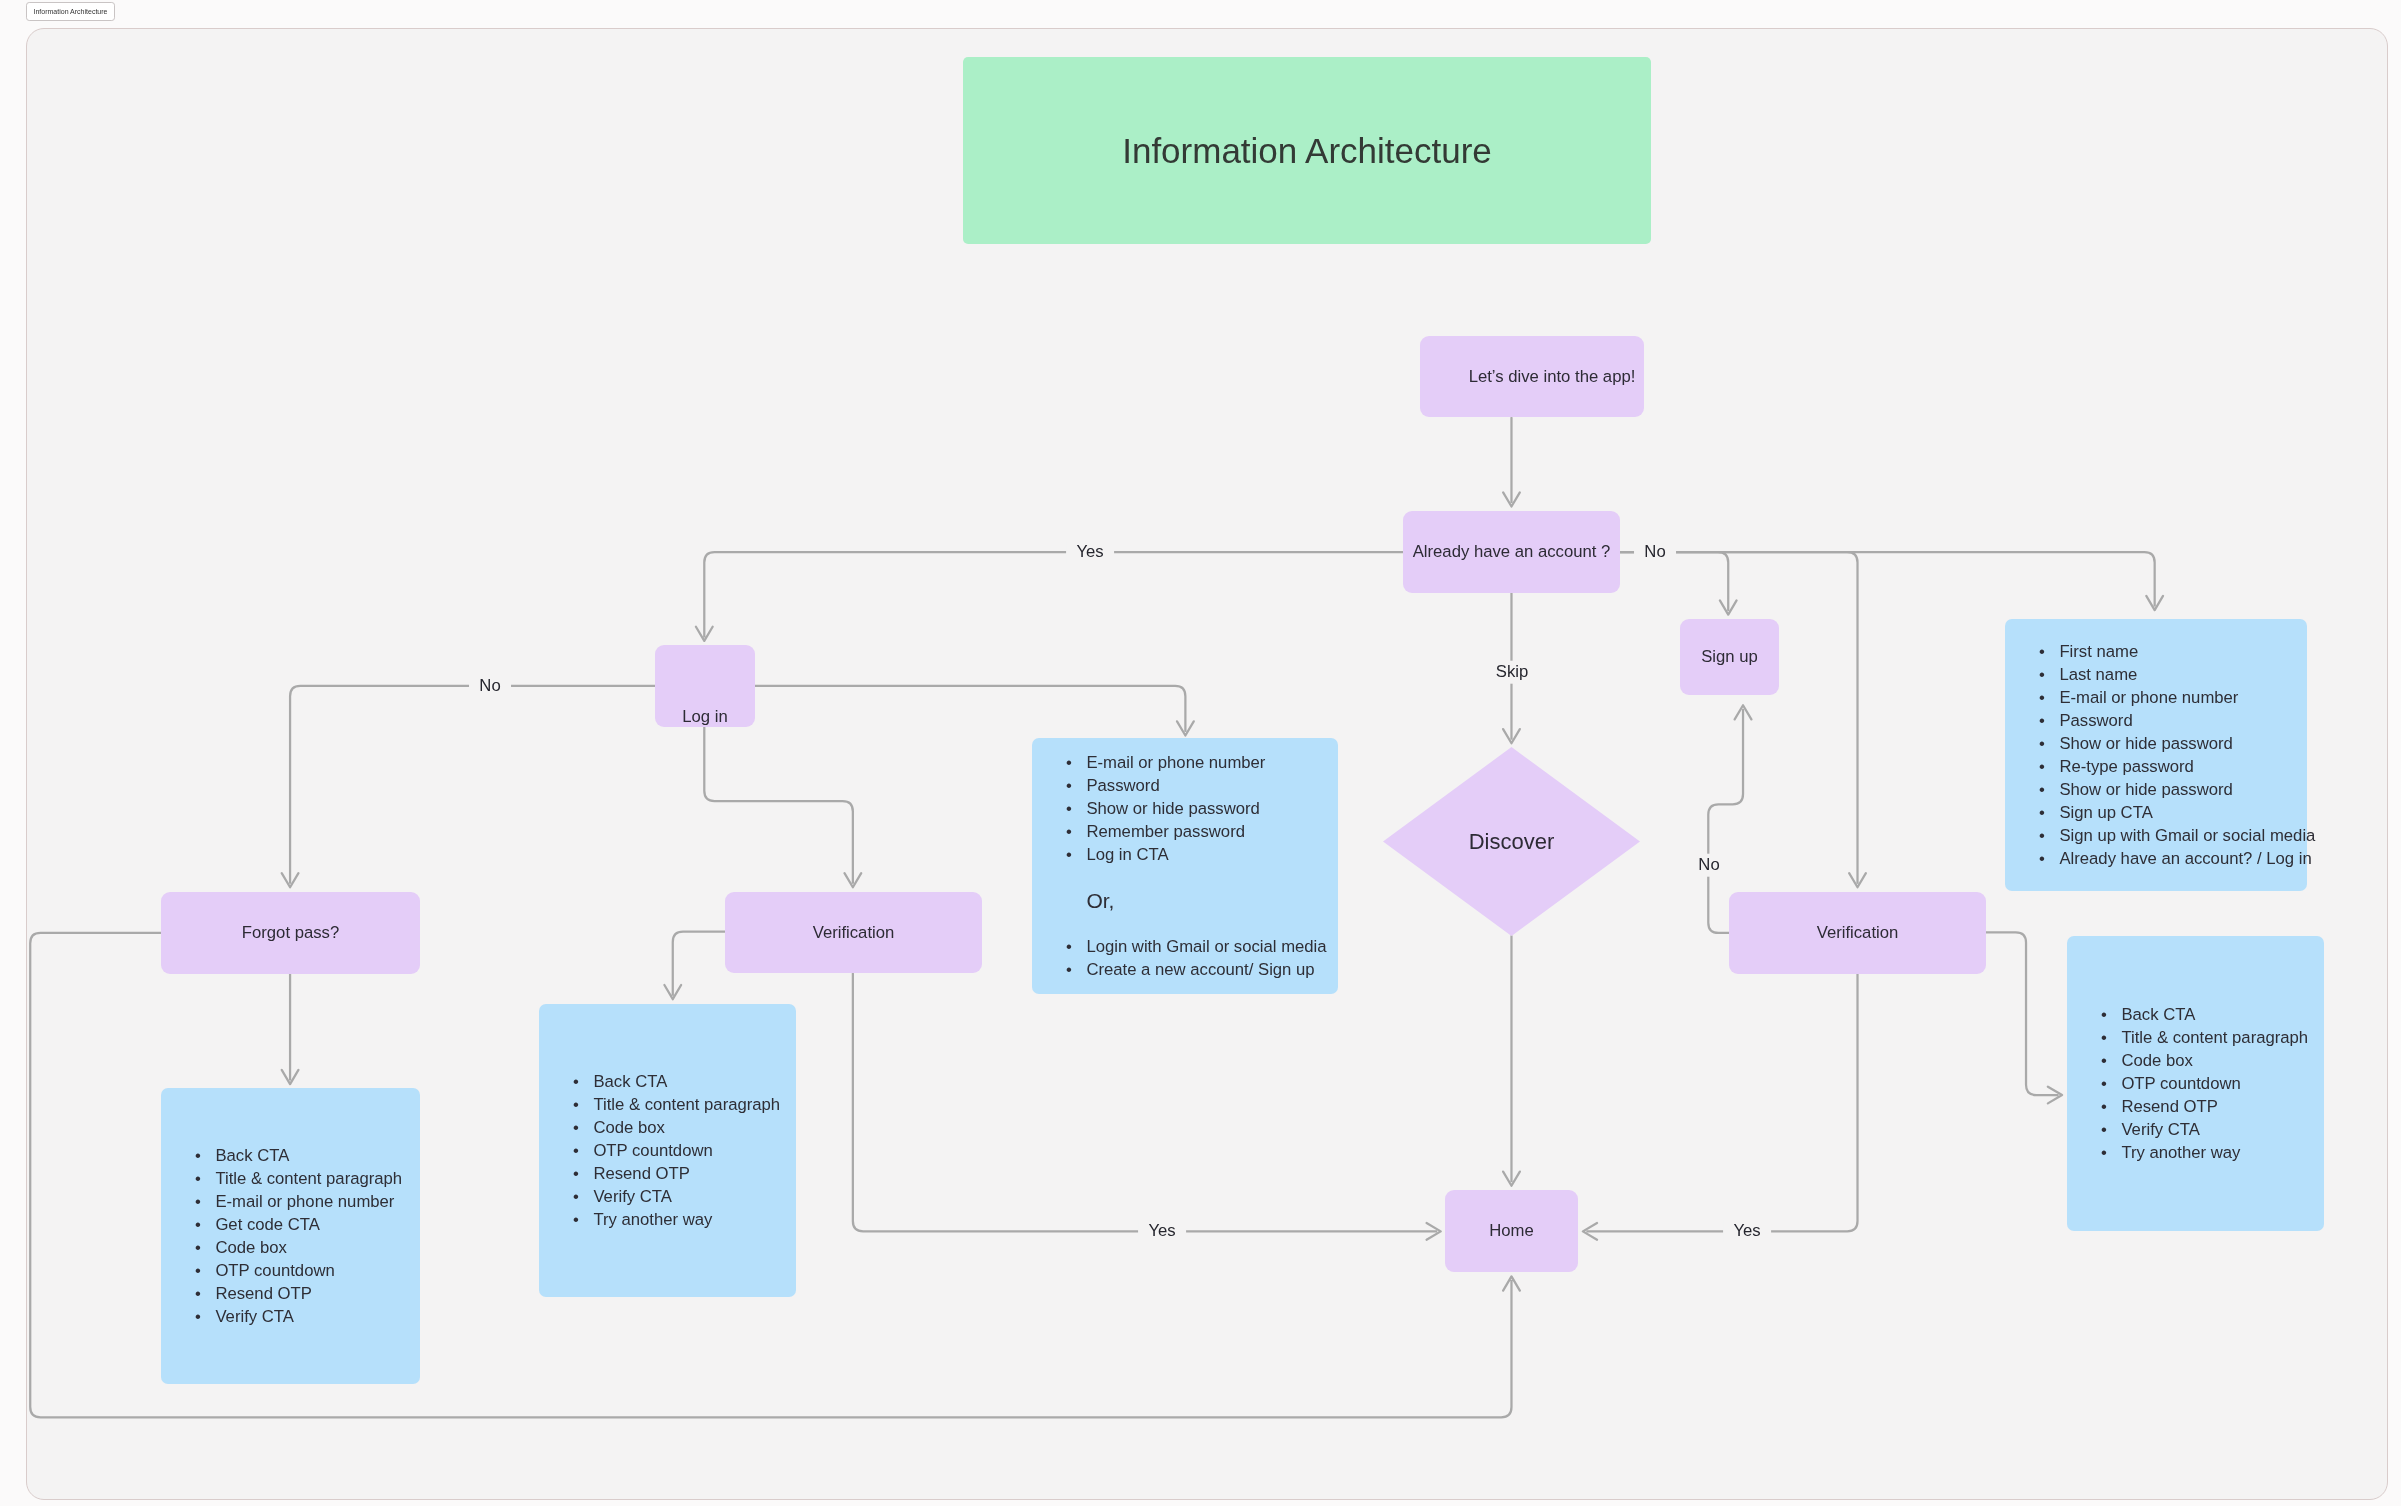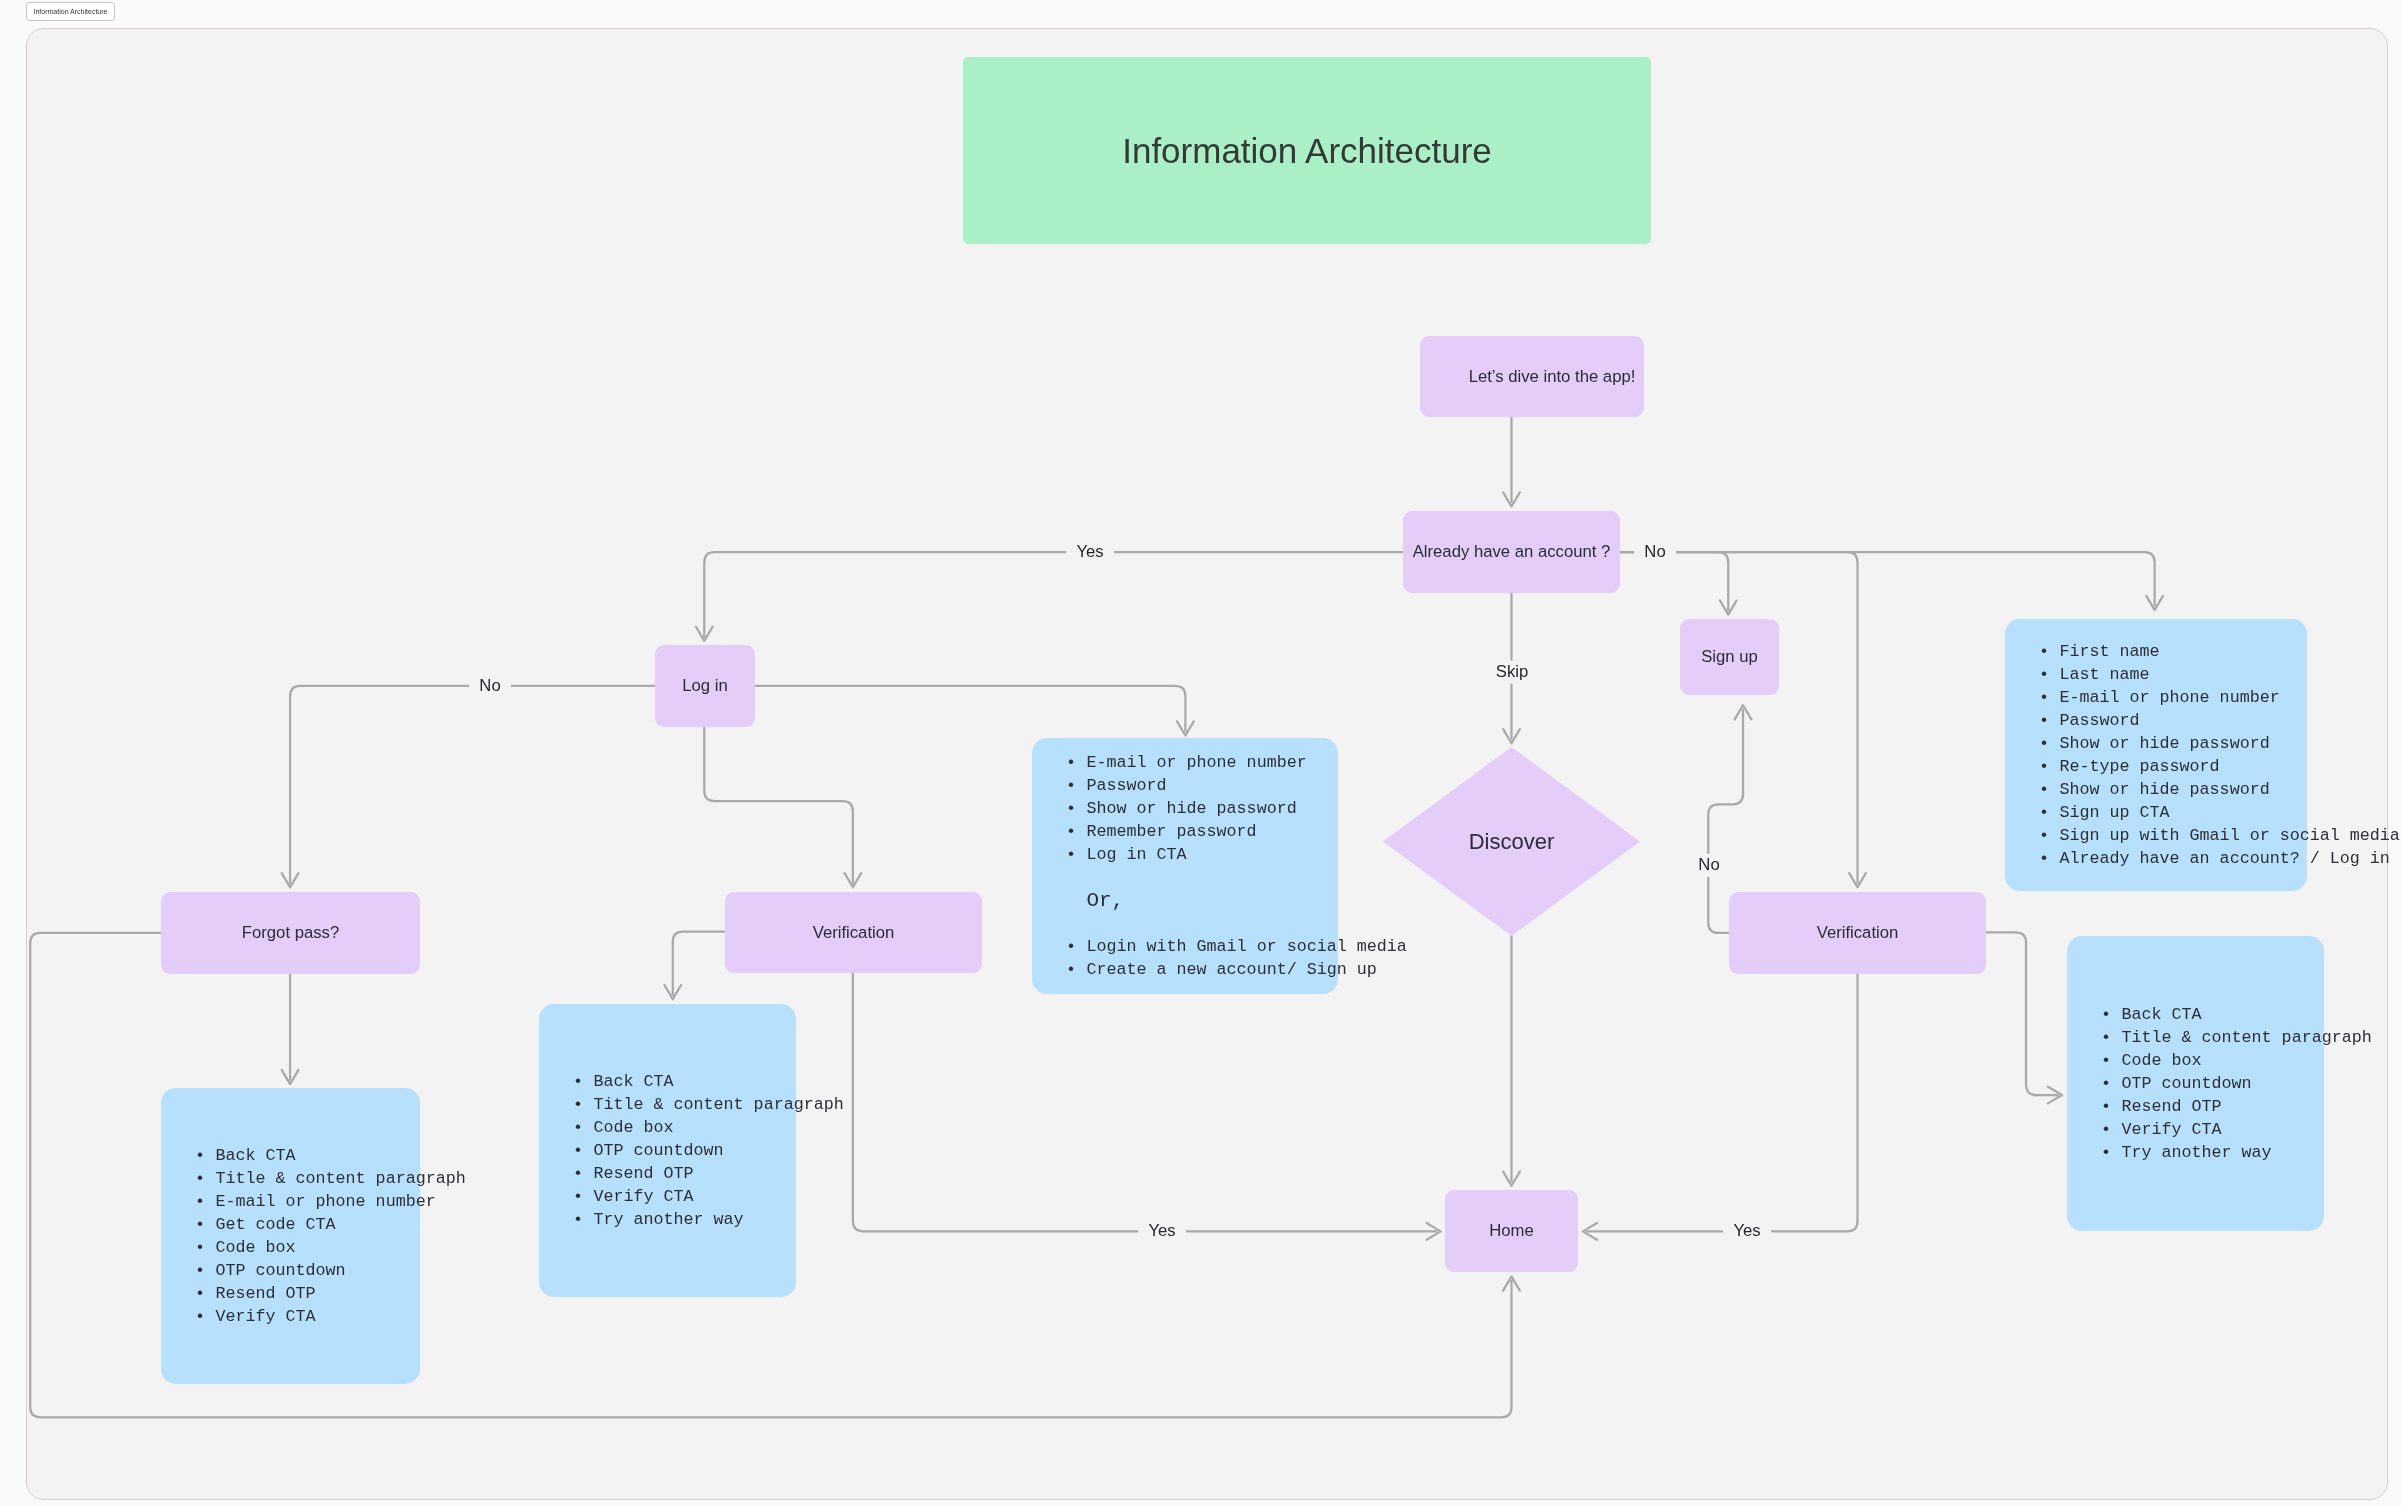--- a/index.html
+++ b/index.html
@@ -5,21 +5,21 @@
   html,body{margin:0;padding:0;background:#FBFAFA;}
   .stage{position:relative;width:2401px;height:1507px;font-family:"Liberation Sans",sans-serif;overflow:hidden;}
   .tab{position:absolute;left:26px;top:1.9px;width:89px;height:19.3px;background:#FFFFFF;border:0.6px solid #C9C4C4;border-radius:3.2px;display:flex;align-items:center;justify-content:center;font-size:7px;color:#333;box-sizing:border-box;white-space:nowrap;overflow:hidden;}
   .canvas{position:absolute;left:26px;top:28px;width:2362px;height:1472px;background:#F4F3F3;border:1.3px solid #D9CCCB;border-radius:18px;box-sizing:border-box;}
   .wires{position:absolute;left:0;top:0;width:2401px;height:1507px;z-index:1;}
   .node{position:absolute;background:#E4CDF8;border-radius:9px;display:flex;align-items:center;justify-content:center;font-size:16.7px;color:#2D2B35;z-index:2;text-align:center;}
   .diamond{position:absolute;left:1383px;top:747px;width:257px;height:189px;z-index:2;display:flex;align-items:center;justify-content:center;}
   .diamond .shape{position:absolute;left:0;top:0;width:100%;height:100%;background:#E4CDF8;clip-path:polygon(50% 0,100% 50%,50% 100%,0 50%);}
   .diamond .lbl{position:relative;font-size:22px;color:#2D2B35;}
   .title-box{position:absolute;left:963px;top:57px;width:688px;height:187px;background:#ABEFC7;border-radius:5.1px;display:flex;align-items:center;justify-content:center;font-size:35px;color:#333A35;z-index:2;}
-  .bluebox{position:absolute;background:#B6E0FB;border-radius:15px;z-index:2;display:flex;flex-direction:column;justify-content:center;box-sizing:border-box;padding:13px 13px 13px 30px;color:#2E2E36;font-family:Liberation Mono, monospace;}
+  .bluebox{position:absolute;background:#B6E0FB;border-radius:7px;z-index:2;display:flex;flex-direction:column;justify-content:center;box-sizing:border-box;padding:13px 13px 13px 30px;color:#2E2E36;}
   .bluebox ul{list-style:none;margin:0;padding:0;}
   .bluebox li{position:relative;font-size:16.7px;line-height:23px;padding-left:24.4px;white-space:nowrap;}
   .bluebox li::before{content:"\2022";position:absolute;left:3.9px;font-size:16.7px;}
   .bluebox .plain{font-size:21px;line-height:23px;margin:23px 0 23px 24.4px;}
   .edge-label{position:absolute;transform:translate(-50%,-50%);background:#F4F3F3;padding:1.3px 10.3px;font-size:16.7px;color:#26262E;z-index:3;white-space:nowrap;}
 </style>
 </head>
 <body>
 
 <div class="stage">
@@ -70,21 +70,21 @@
   <div class="title-box">
     <span>Information Architecture</span>
   </div>
 
   <div class="node" style="left:1420px;top:336px;width:184px;height:81px;padding-left:40px;">
       <span>Let’s dive into the app!</span>
     </div>
   <div class="node" style="left:1403px;top:511px;width:217px;height:82px;">
       <span>Already have an account ?</span>
     </div>
-  <div class="node" style="left:655px;top:645px;width:100px;height:82px;">
+  <div class="node" style="left:655px;top:645px;width:100px;height:82px;align-items:flex-end;">
       <span>Log in</span>
     </div>
   <div class="node" style="left:1680px;top:619px;width:99px;height:76px;">
       <span>Sign up</span>
     </div>
   <div class="node" style="left:161px;top:892px;width:259px;height:82px;">
       <span>Forgot pass?</span>
     </div>
   <div class="node" style="left:725px;top:892px;width:257px;height:81px;">
       <span>Verification</span>

